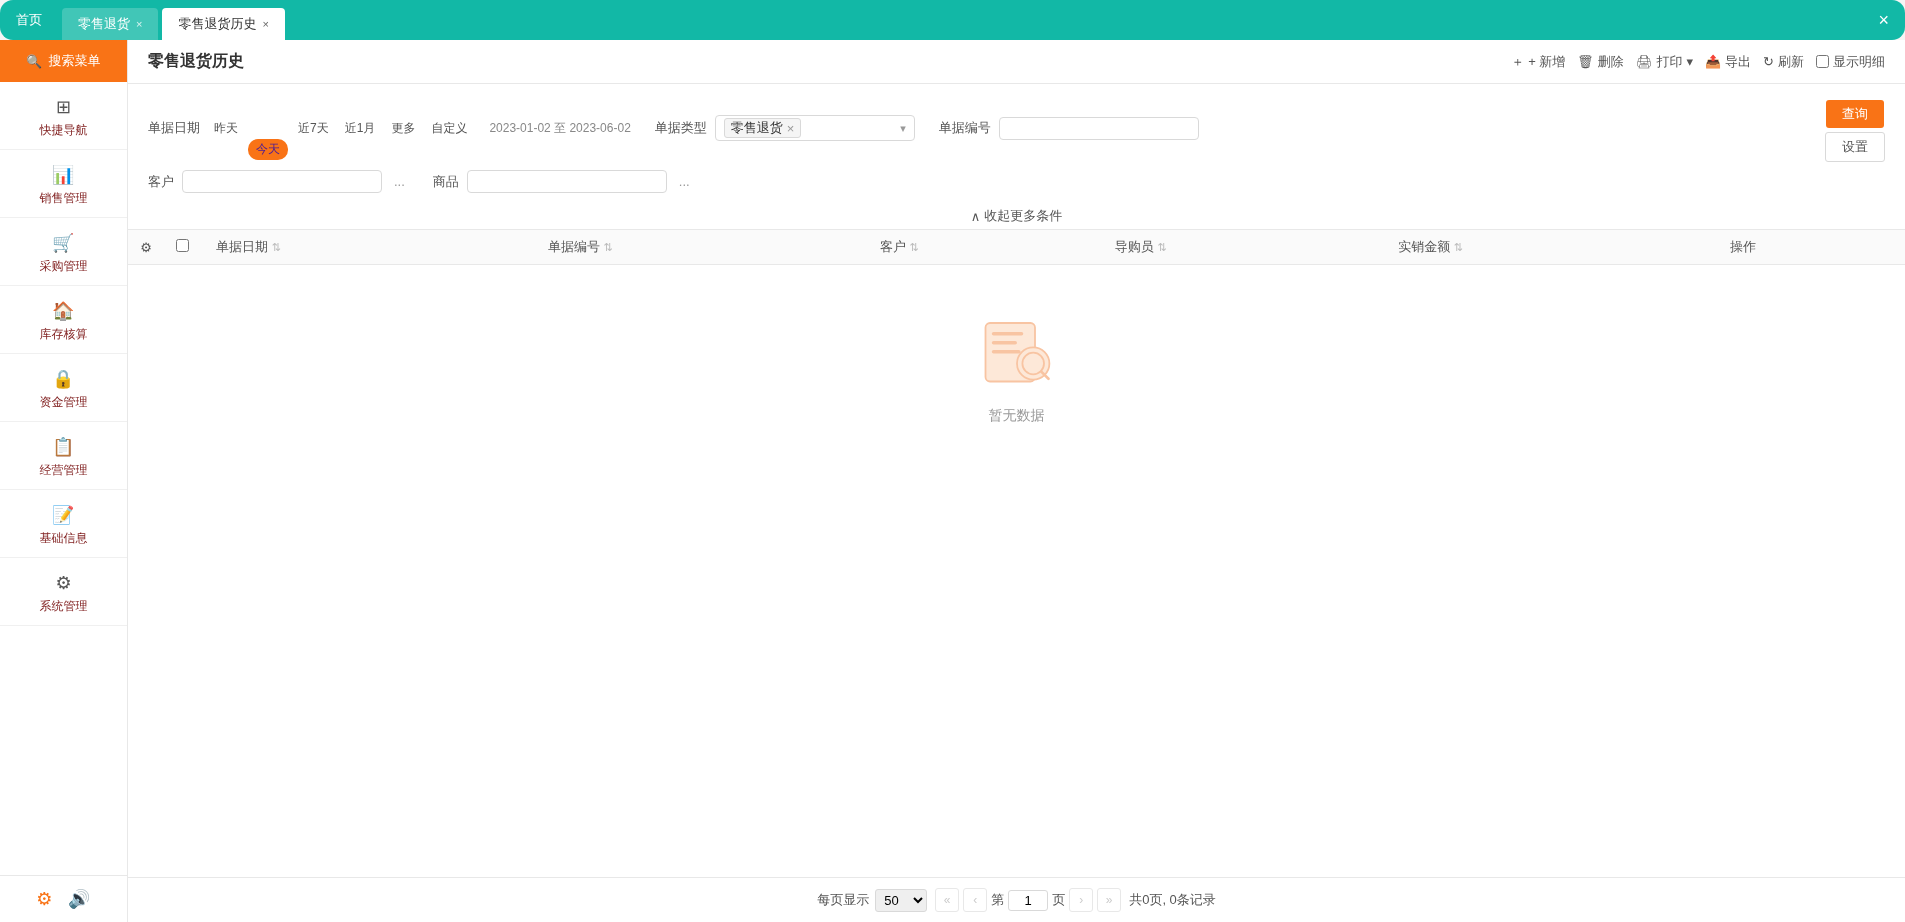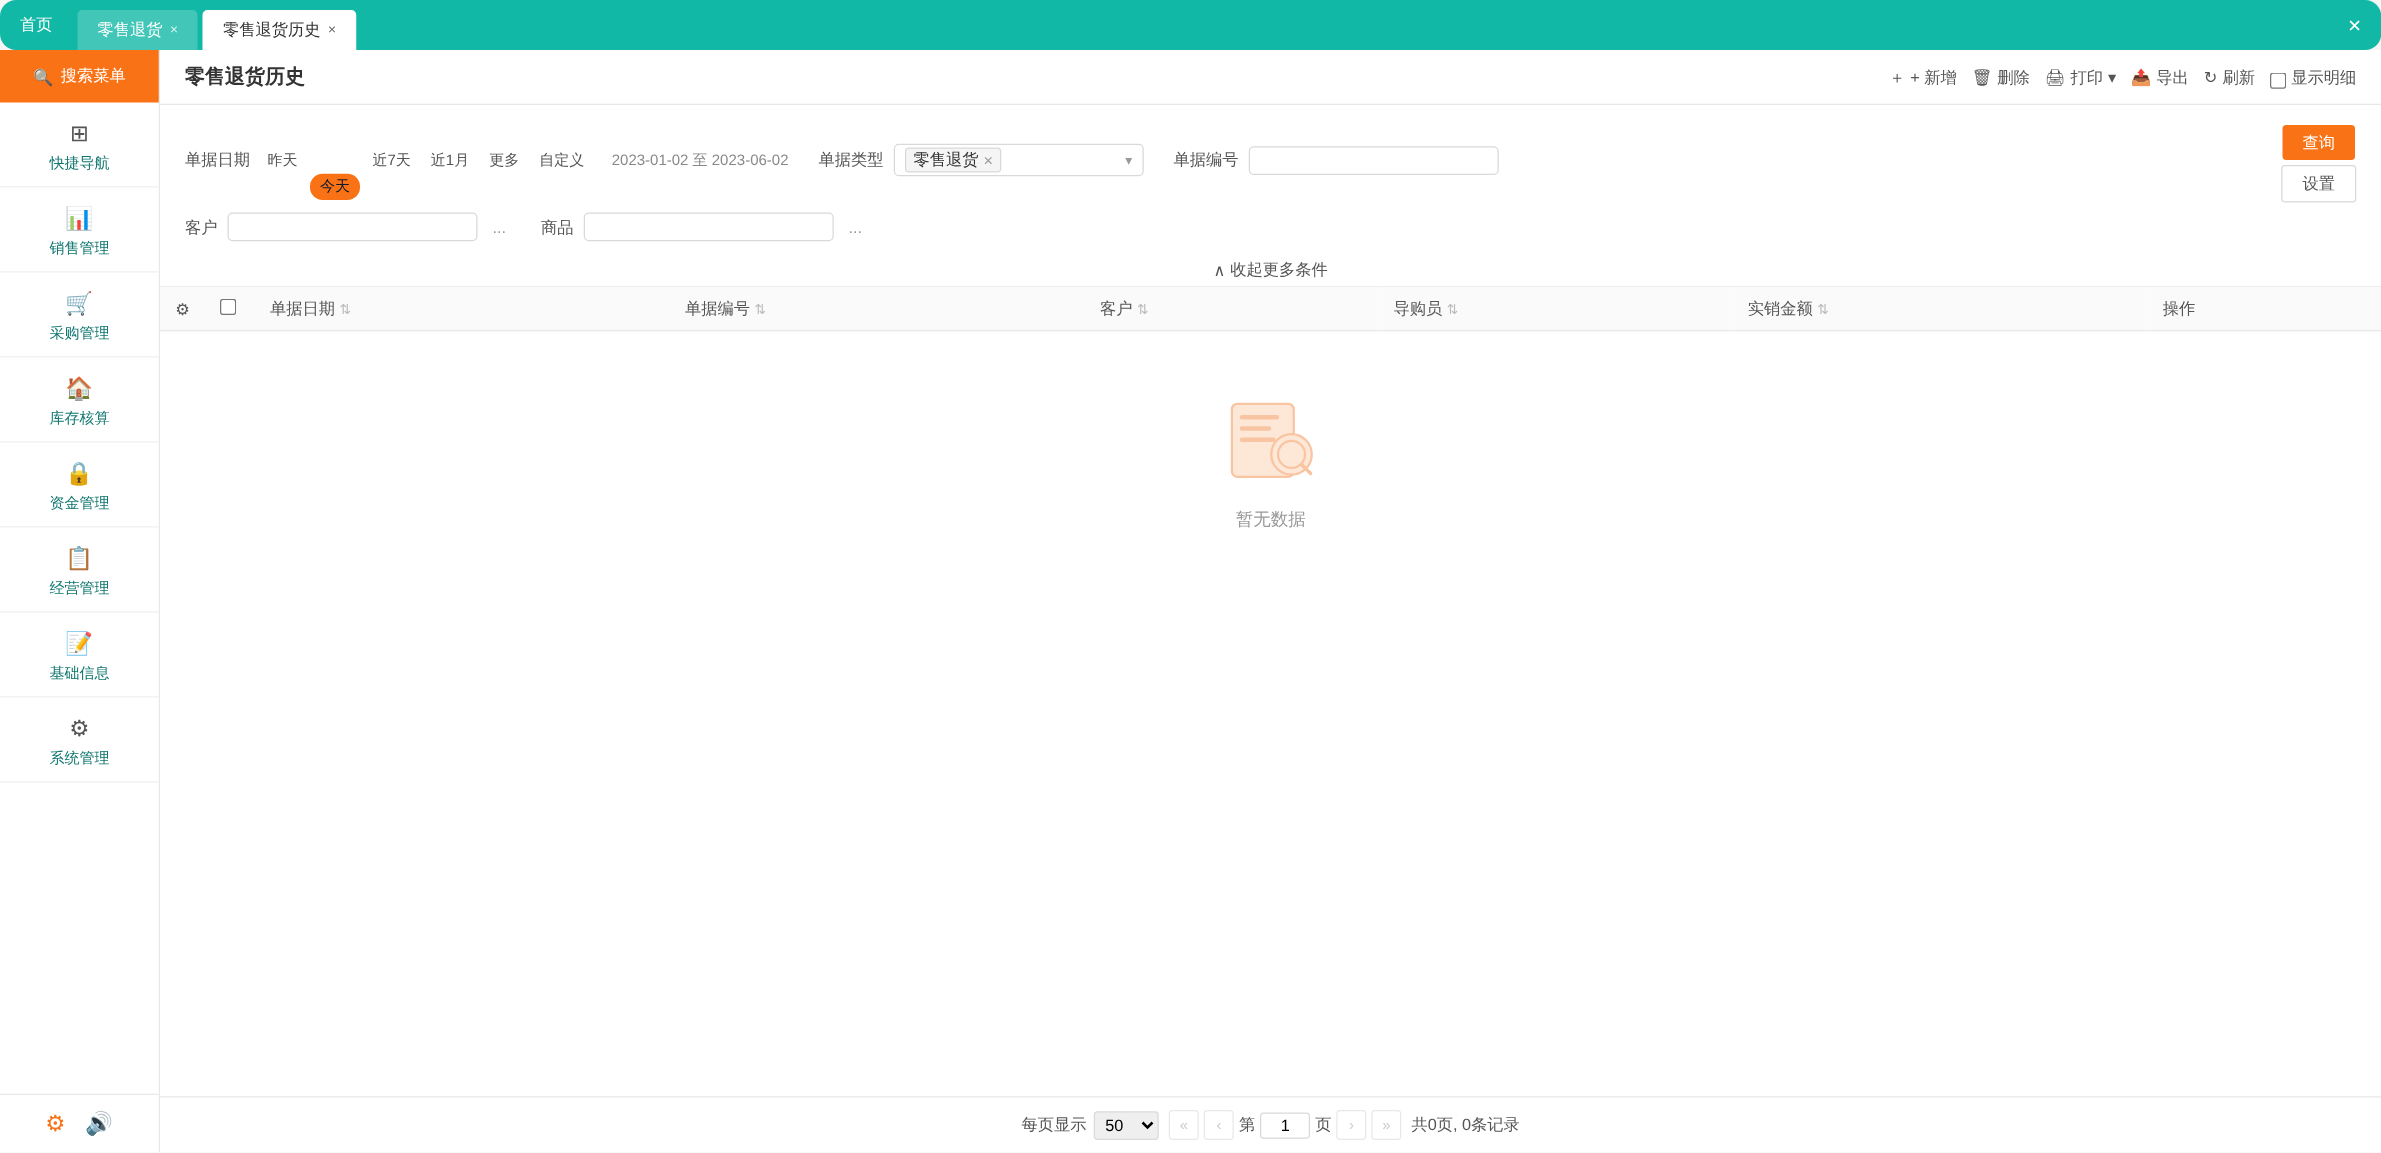--- a/index.html
+++ b/index.html
@@ -17,43 +17,43 @@
     .topbar-close { color: #fff; font-size: 18px; padding: 0 16px; cursor: pointer; margin-left: auto; line-height: 40px; }
 
     
     .main-layout { display: flex; flex: 1; overflow: hidden; }
 
     
     .sidebar { width: 128px; background: #fff; display: flex; flex-direction: column; border-right: 1px solid #e8e8e8; flex-shrink: 0; }
     .search-menu { background: #f97316; color: #fff; height: 42px; display: flex; align-items: center; justify-content: center; gap: 6px; font-size: 13px; cursor: pointer; }
     .sidebar-item { display: flex; flex-direction: column; align-items: center; padding: 14px 0 10px; cursor: pointer; color: #333; gap: 4px; border-bottom: 1px solid #f0f0f0; }
     .sidebar-item .icon { font-size: 18px; color: #555; }
-    .sidebar-item .label { font-size: 12px; color: #0f766e; }
+    .sidebar-item .label { font-size: 12px; color: #7f1d1d; }
     .sidebar-bottom { margin-top: auto; display: flex; align-items: center; justify-content: center; gap: 16px; padding: 12px; border-top: 1px solid #e8e8e8; }
     .sidebar-bottom .gear-icon, .sidebar-bottom .volume-icon { font-size: 18px; color: #f97316; cursor: pointer; }
 
     
     .content { flex: 1; display: flex; flex-direction: column; overflow: hidden; background: #f5f5f5; }
 
     
     .page-header { background: #fff; padding: 0 20px; height: 44px; display: flex; align-items: center; justify-content: space-between; border-bottom: 1px solid #e8e8e8; flex-shrink: 0; }
     .page-title { font-size: 16px; font-weight: bold; color: #333; }
     .header-actions { display: flex; align-items: center; gap: 12px; }
     .action-btn { display: flex; align-items: center; gap: 4px; color: #555; cursor: pointer; font-size: 13px; }
-    .show-detail { display: flex; align-items: flex-end; gap: 4px; color: #555; font-size: 13px; }
+    .show-detail { display: flex; align-items: center; gap: 4px; color: #555; font-size: 13px; }
     .show-detail input[type=checkbox] { cursor: pointer; }
 
     
     .filter-area { background: #fff; padding: 12px 20px 0; flex-shrink: 0; border-bottom: 1px solid #e8e8e8; }
     .filter-row { display: flex; align-items: center; gap: 24px; margin-bottom: 10px; flex-wrap: wrap; }
     .filter-item { display: flex; align-items: center; gap: 8px; }
     .filter-label { color: #555; white-space: nowrap; font-size: 13px; }
     .date-options { display: flex; align-items: center; gap: 4px; }
     .date-opt { padding: 2px 6px; cursor: pointer; color: #555; font-size: 12px; border-radius: 2px; }
-    .date-opt.active { background: #f97316; color: #0f172a; border-radius: 10px; padding: 2px 8px; margin-top: 43px; }
+    .date-opt.active { background: #f97316; color: #4c1d95; border-radius: 10px; padding: 2px 8px; margin-top: 43px; }
     .date-range { font-size: 12px; color: #888; margin-left: 8px; }
     .filter-select { display: flex; align-items: center; border: 1px solid #d9d9d9; border-radius: 4px; padding: 2px 8px; min-width: 200px; gap: 6px; background: #fff; cursor: pointer; }
     .filter-select .tag { background: #f5f5f5; border: 1px solid #d9d9d9; border-radius: 3px; padding: 0 6px; font-size: 12px; color: #333; display: flex; align-items: center; gap: 4px; }
     .filter-select .tag .x { cursor: pointer; color: #999; }
     .filter-select .arrow { margin-left: auto; color: #999; font-size: 11px; }
     .filter-input { border: 1px solid #d9d9d9; border-radius: 4px; padding: 3px 8px; font-size: 13px; color: #333; outline: none; width: 200px; }
     .filter-dots { color: #999; cursor: pointer; padding: 0 4px; }
     .collapse-bar { display: flex; justify-content: center; padding: 4px 0; cursor: pointer; color: #555; font-size: 12px; gap: 4px; align-items: center; }
 
     

